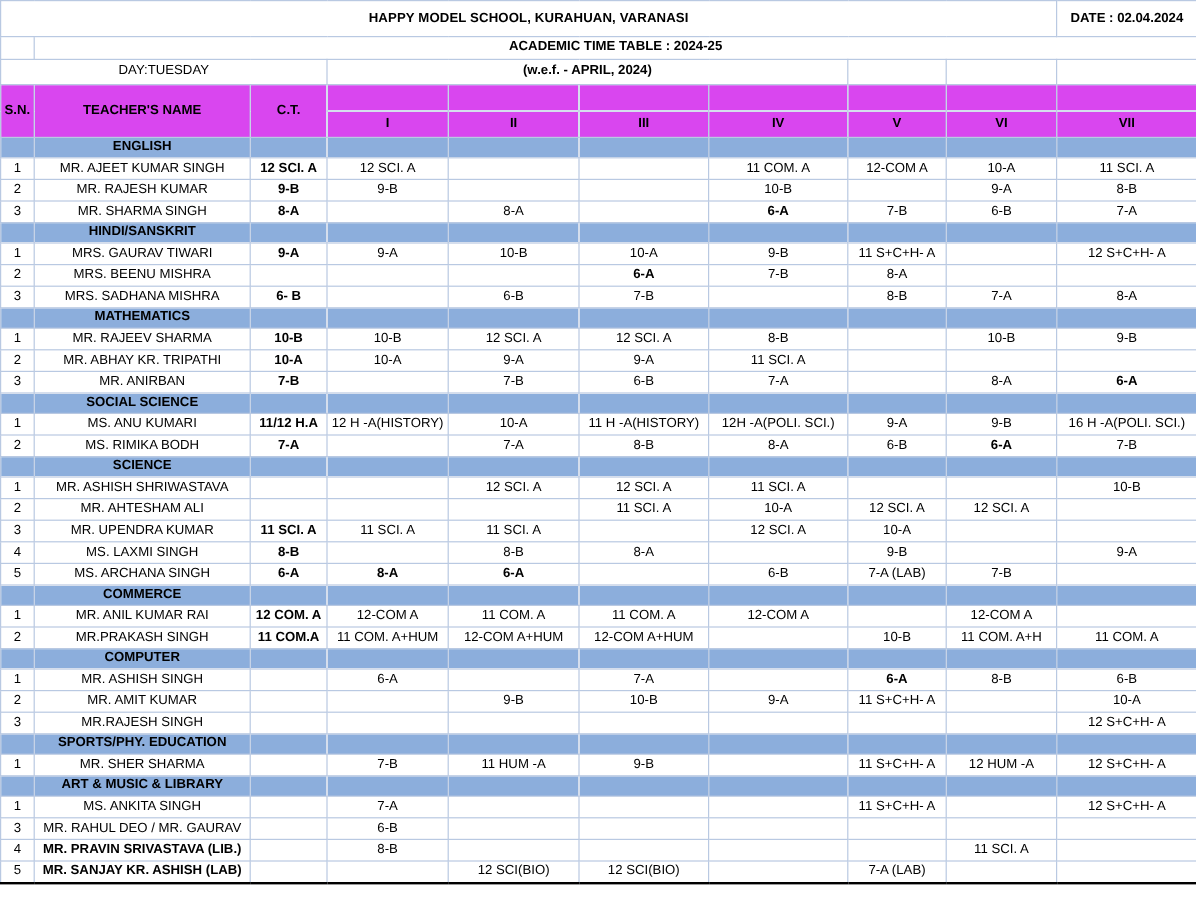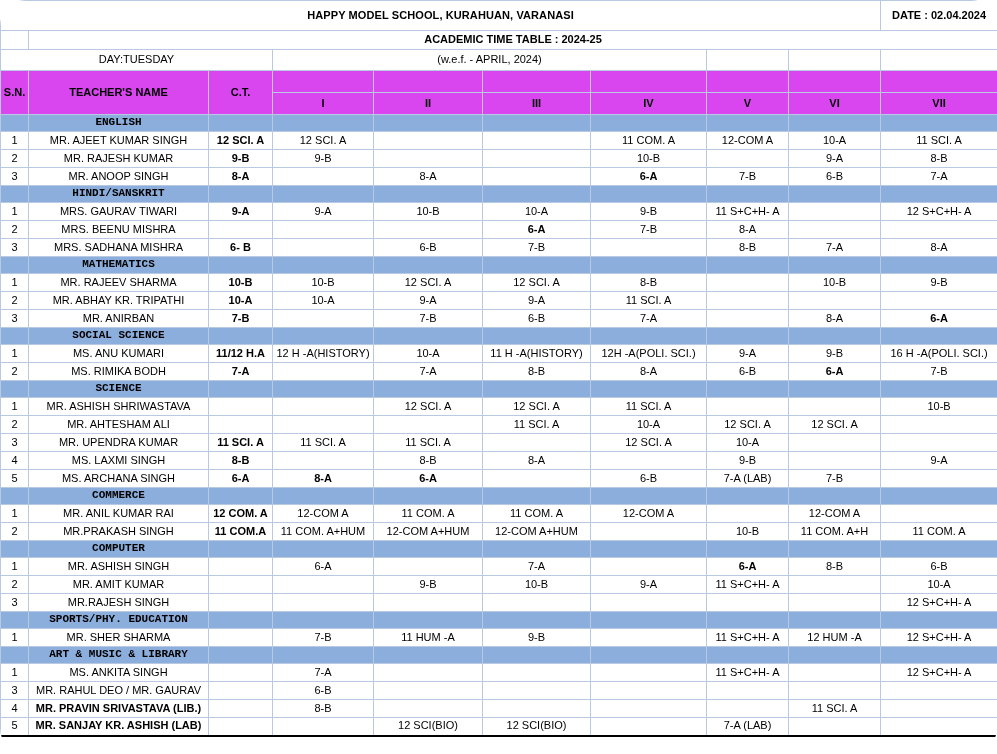--- a/index.html
+++ b/index.html
@@ -13,21 +13,20 @@
     color: #000000;
     -webkit-font-smoothing: antialiased;
   }
   #sheet {
     position: relative;
     width: 997px;
     height: 754px;
     overflow: hidden;
     background: #ffffff;
     box-sizing: border-box;
-    border-radius: 26px;
   }
   table.tt {
     border-collapse: collapse;
     table-layout: fixed;
     width: 997px;
     border-spacing: 0;
   }
   table.tt td {
     padding: 0 2px;
     font-size: 11px;
@@ -74,21 +73,21 @@
     font-weight: normal;
     text-align: left;
     height: 21px;
     padding-left: 3px;
     border: 1px solid #d7d7d7;
     border-left: none;
     border-bottom: 2px solid #000;
   }
   .wef-cell {
     font-size: 12px;
-    font-weight: normal;
+    font-weight: bold;
     height: 21px;
     border: 1px solid #d7d7d7;
     border-bottom: 2px solid #000;
     margin-top: 45px;
   }
   .smallblank {
     height: 21px;
     border: 1px solid #d7d7d7;
     border-bottom: 2px solid #000;
   }
@@ -124,21 +123,20 @@
   .sect {
     background: #8caedc;
     height: 17px;
     border: 1px solid #4f7cbb;
   }
   .sect-label {
     text-align: left;
     font-weight: bold;
     font-size: 11.5px;
     padding-left: 3px;
-    font-family: Liberation Mono, monospace;
   }
   
   tr.drow td { height: 18px; }
   .sn {
     font-size: 11px;
     text-align: center;
   }
   .tname {
     text-align: left;
     font-size: 11px;
@@ -247,21 +245,21 @@
           <td class="period-cell">9-B</td>
           <td class="period-cell"></td>
           <td class="period-cell"></td>
           <td class="period-cell">10-B</td>
           <td class="period-cell"></td>
           <td class="period-cell">9-A</td>
           <td class="period-cell edge-r">8-B</td>
         </tr>
         <tr class="drow">
           <td class="sn edge-l">3</td>
-          <td class="tname">MR. ANOOP SINGH</td>
+          <td class="tname">MR. SHARMA SINGH</td>
           <td class="ct">8-A</td>
           <td class="period-cell"></td>
           <td class="period-cell">8-A</td>
           <td class="period-cell"></td>
           <td class="period-cell b">6-A</td>
           <td class="period-cell">7-B</td>
           <td class="period-cell">6-B</td>
           <td class="period-cell edge-r">7-A</td>
         </tr>
         <tr>

